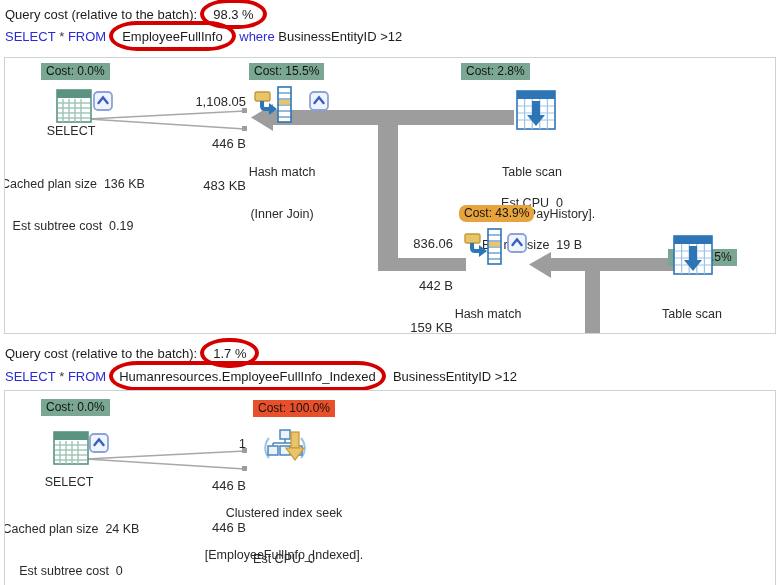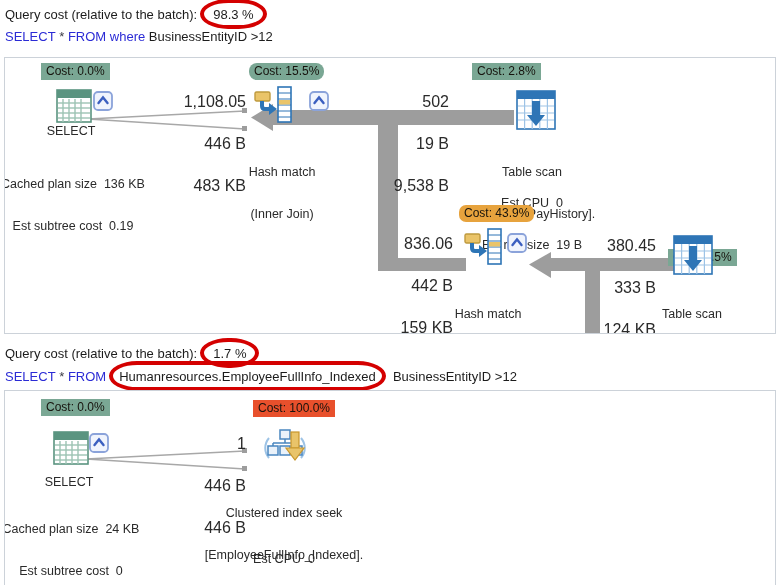--- a/index.html
+++ b/index.html
@@ -19,41 +19,43 @@
     position:absolute; left:4px; width:770px; background:#fff;
     border:1px solid #ccd2d9; overflow:hidden;
   }
   #panel1 { top:57px;  height:275px; }
   #panel2 { top:390px; height:194px; }
   .arrows { position:absolute; left:0; top:0; pointer-events:none; }
   .costlbl { position:absolute; font-size:12px; line-height:15px; padding:1px 5px; white-space:pre; color:#16130d; }
   .green  { background:#7aa794; }
   .orange { background:#e7a33d;border-radius:7px; }
   .redbg  { background:#e8502c; }
-  .stats { position:absolute; width:100px; font-size:16px; line-height:14px; text-align:right; white-space:pre; color:#2a2a2a; }
+  .stats { position:absolute; width:100px; font-size:13px; line-height:14px; text-align:right; white-space:pre; color:#2a2a2a; }
   .nname { position:absolute; width:180px; font-size:12.5px; line-height:14px; text-align:center; white-space:pre; color:#2a2a2a; }
   .ndet  { position:absolute; width:180px; font-size:12.5px; line-height:14px; text-align:center; white-space:pre; color:#2a2a2a; }
   .icon  { position:absolute; }
 </style>
 </head>
 <body>
 
 <div class="page">
 
   <div class="hline" style="left:5px; top:1px;">
     <span>Query cost (relative to the batch):</span>
     <span class="red-oval">
       <span>98.3 %</span>
     </span>
   </div>
   <div class="hline" style="left:5px; top:23px;">
     <span class="kw">SELECT</span><span> </span>
     <span class="star">*</span><span> </span>
     <span class="kw">FROM</span>
-    <span> </span>
+    <span class="red-oval">
+      <span>EmployeeFullInfo</span>
+    </span><span> </span>
     <span class="kw">where</span><span> </span>
     <span>BusinessEntityID &gt;12</span>
   </div>
 
   <div class="panel" id="panel1">
     <svg class="arrows" width="770" height="275">
 
       <path d="M83,61 L240,53" stroke="#a8a8a8" stroke-width="1.6" fill="none"></path>
       <path d="M83,61 L240,71" stroke="#a8a8a8" stroke-width="1.6" fill="none"></path>
       <rect x="237" y="50" width="5" height="5" fill="#9d9d9d"></rect>
@@ -94,21 +96,21 @@
     <div class="ndet" style="left:-22px; top:91px;">
       <div>Cached plan size  136 KB</div>
       <div>Est subtree cost  0.19</div>
     </div>
 
     <div class="stats" style="left:141px; top:9px;">
       <div>1,108.05</div>
       <div>446 B</div>
       <div>483 KB</div>
     </div>
-    <div class="costlbl green" style="left:244px; top:5px;border-radius:8px;">Cost: 15.5%</div>
+    <div class="costlbl green" style="left:244px; top:5px;">Cost: 15.5%</div>
     <svg class="icon" style="left:249px; top:28px;" width="42" height="38" viewBox="0 0 42 38">
       <rect x="24" y="1" width="13" height="35" fill="#ffffff" stroke="#2e75b6" stroke-width="1.6"></rect>
       <g stroke="#2e75b6" stroke-width="1">
         <line x1="24" y1="7" x2="37" y2="7"></line>
           <line x1="24" y1="13" x2="37" y2="13"></line>
         <line x1="24" y1="19" x2="37" y2="19"></line>
           <line x1="24" y1="25" x2="37" y2="25"></line>
         <line x1="24" y1="31" x2="37" y2="31"></line>
       </g>
       <rect x="25" y="14" width="11" height="4.5" fill="#eac469"></rect>
@@ -118,26 +120,21 @@
     </svg>
     <svg class="icon" style="left:304px; top:33px;" width="20" height="20" viewBox="0 0 20 20">
       <rect x="1" y="1" width="18" height="18" rx="4" fill="#f0f4fd" stroke="#8ba3da" stroke-width="1.8"></rect>
       <path d="M5.5,12 L10,6.5 L14.5,12" stroke="#3b5fc0" stroke-width="2.4" fill="none" stroke-linecap="round"></path>
     </svg>
     <div class="nname" style="left:187px; top:79px;">
       <div>Hash match</div>
       <div>(Inner Join)</div>
     </div>
 
-    <div class="stats" style="left:344px; top:9px;">
-      <div>502</div>
-      <div>19 B</div>
-      <div>9,538 B</div>
-    </div>
-    <div class="costlbl green" style="left:467px; top:5px;">Cost: 2.8%</div>
+    <div class="costlbl green" style="left:456px; top:5px;">Cost: 2.8%</div>
     <svg class="icon" style="left:511px; top:31px;" width="40" height="42" viewBox="0 0 40 42">
       <rect x="1" y="2" width="38" height="38" fill="#ffffff" stroke="#2e75b6" stroke-width="1.6"></rect>
       <rect x="1" y="2" width="38" height="8" fill="#2e75b6"></rect>
       <g stroke="#9dc3e6" stroke-width="1.2">
         <line x1="8.6" y1="10" x2="8.6" y2="40"></line>
           <line x1="16.2" y1="10" x2="16.2" y2="40"></line>
         <line x1="23.8" y1="10" x2="23.8" y2="40"></line>
           <line x1="31.4" y1="10" x2="31.4" y2="40"></line>
         <line x1="2" y1="17" x2="38" y2="17"></line>
           <line x1="2" y1="24" x2="38" y2="24"></line>
@@ -181,25 +178,20 @@
     </svg>
     <div class="nname" style="left:393px; top:221px;">
       <div>Hash match</div>
       
     </div>
     <div class="ndet" style="left:393px; top:252px;">
       
       
     </div>
 
-    <div class="stats" style="left:551px; top:153px;">
-      <div>380.45</div>
-      <div>333 B</div>
-      <div>124 KB</div>
-    </div>
     <div class="costlbl green" style="left:663px; top:149px;margin-top:42px;">Cost: 5.5%</div>
     <svg class="icon" style="left:668px; top:176px;" width="40" height="42" viewBox="0 0 40 42">
       <rect x="1" y="2" width="38" height="38" fill="#ffffff" stroke="#2e75b6" stroke-width="1.6"></rect>
       <rect x="1" y="2" width="38" height="8" fill="#2e75b6"></rect>
       <g stroke="#9dc3e6" stroke-width="1.2">
         <line x1="8.6" y1="10" x2="8.6" y2="40"></line>
           <line x1="16.2" y1="10" x2="16.2" y2="40"></line>
         <line x1="23.8" y1="10" x2="23.8" y2="40"></line>
           <line x1="31.4" y1="10" x2="31.4" y2="40"></line>
         <line x1="2" y1="17" x2="38" y2="17"></line>

